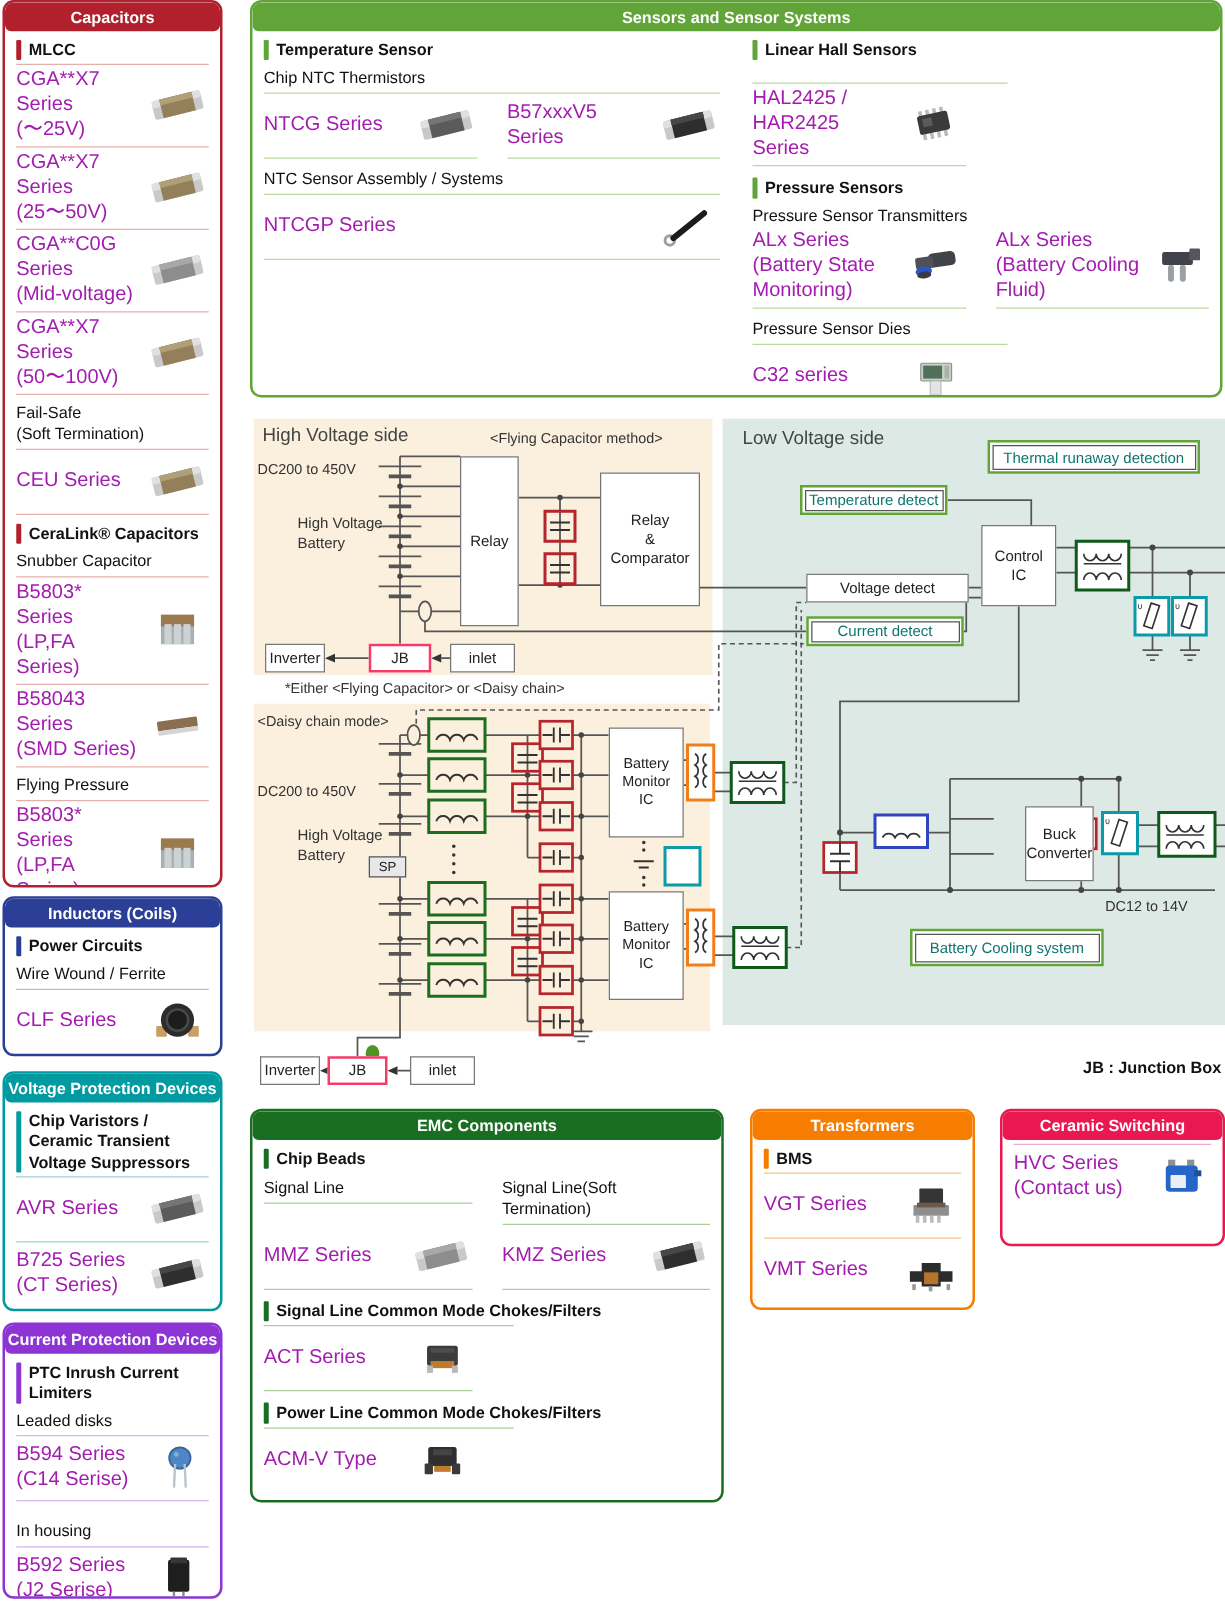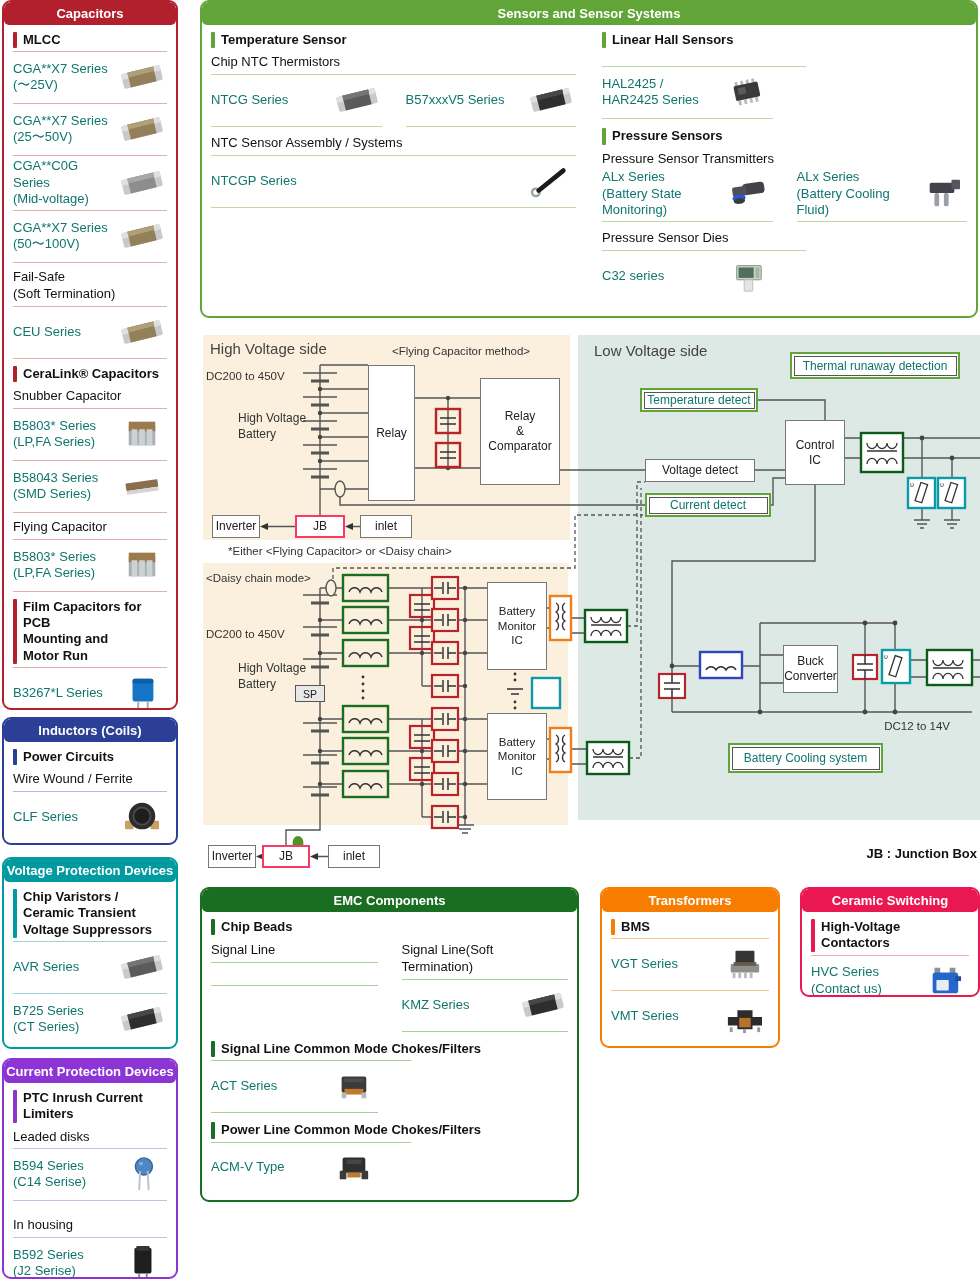--- a/index.html
+++ b/index.html
@@ -12,21 +12,21 @@
   .pcol{flex:1;min-width:0}
   .row-sec{display:flex;gap:6px;margin:7px 0 3px;font-weight:bold;font-size:13px;line-height:1.25;color:#111}
   .row-sec .bar{flex:0 0 4px;background:var(--c);border-radius:1px}
   .row-sec .sec-t{white-space:pre-line}
   .row-sub{font-size:13px;color:#111;margin:6px 0 2px;white-space:pre-line;line-height:1.3}
   .sepline{border-bottom:1px solid var(--sep);margin:3px 0 2px}
   .sepline.half{width:56%}
   .cellmain{display:flex;justify-content:space-between;align-items:center;min-height:46px;gap:4px}
   .row-item2{display:flex;gap:24px}
   .row-item2 .cell{flex:1;min-width:0;display:flex;flex-direction:column}
-  .link{color:#0f766e;font-size:13px;line-height:1.25;white-space:pre-line;cursor:pointer}
+  .link{color:#a21caf;font-size:16px;line-height:1.25;white-space:pre-line;cursor:pointer}
   .icon{flex:0 0 50px;height:38px;display:flex;align-items:center;justify-content:center}
   .gaprow{height:10px}
   
   .p-capacitors{left:2px;top:0;width:176px;height:710px;--c:#b2202e;--sep:#e4b0ab}
   .p-sensors{left:200px;top:0;width:778px;height:318px;--c:#61a437;--sep:#bcd9a0}
   .p-inductors{left:2px;top:717px;width:176px;height:128px;--c:#2b3f96;--sep:#b0b9e0}
   .p-vprotect{left:2px;top:857px;width:176px;height:192px;--c:#009aa0;--sep:#9fd2d4}
   .p-cprotect{left:2px;top:1058px;width:176px;height:221px;--c:#8c35d4;--sep:#d2b6ee}
   .p-emc{left:200px;top:887px;width:379px;height:315px;--c:#1a6e22;--sep:#a9cf9d}
   .p-transformers{left:600px;top:887px;width:180px;height:161px;--c:#f67d00;--sep:#f8c490}
@@ -160,21 +160,21 @@
           <span class="icon">
             <svg viewBox="0 0 50 38" width="48" height="36">
               <g transform="rotate(-8 25 19)">
                 <rect x="8" y="14" width="34" height="8" rx="1" fill="#8a6e50"></rect>
                 <rect x="8" y="22" width="34" height="4" rx="1" fill="#d4d4d4"></rect>
               </g>
             </svg>
           </span>
         </div>
         <div class="sepline"></div>
-        <div class="row-sub">Flying Capacitor</div>
+        <div class="row-sub">Flying Pressure</div>
         <div class="sepline"></div>
         <div class="cellmain">
           <span class="link">B5803* Series
 (LP,FA Series)</span>
           <span class="icon">
             <svg viewBox="0 0 50 38" width="48" height="36">
               <rect x="11" y="10" width="28" height="21" fill="#a8b0b4"></rect>
               <rect x="11" y="6" width="28" height="10" fill="#9b7b4e"></rect>
               <rect x="14" y="14" width="6" height="17" fill="#ccd1d4"></rect>
               <rect x="22" y="14" width="6" height="17" fill="#ccd1d4"></rect>
@@ -486,20 +486,33 @@
             <div class="row-sub" style="margin: 4px 0px 0px;">Signal Line</div>
             <div class="sepline"></div>
           </div>
           <div class="cell">
             <div class="row-sub" style="margin: 4px 0px 0px;">Signal Line(Soft Termination)</div>
             <div class="sepline"></div>
           </div>
         </div>
         <div class="row-item2">
           <div class="cell">
+            <div class="cellmain">
+              <span class="link">MMZ Series</span>
+              <span class="icon">
+                <svg viewBox="0 0 50 38" width="48" height="36">
+                  <g transform="rotate(-14 25 19)">
+                    <rect x="4" y="11" width="42" height="16" rx="2" fill="#c9c9c9"></rect>
+                    <rect x="4" y="11" width="42" height="6" rx="2" fill="#e0e0e0"></rect>
+                    <rect x="11" y="11" width="28" height="16" fill="#8d8d8d"></rect>
+                    <rect x="11" y="11" width="28" height="5" fill="#a8a8a8"></rect>
+                  </g>
+                </svg>
+              </span>
+            </div>
             <div class="sepline"></div>
           </div>
           <div class="cell">
             <div class="cellmain">
               <span class="link">KMZ Series</span>
               <span class="icon">
                 <svg viewBox="0 0 50 38" width="48" height="36">
                   <g transform="rotate(-14 25 19)">
                     <rect x="4" y="11" width="42" height="16" rx="2" fill="#c9c9c9"></rect>
                     <rect x="4" y="11" width="42" height="6" rx="2" fill="#e0e0e0"></rect>
@@ -598,24 +611,20 @@
           </span>
         </div>
       </div>
     </div>
 </div>
 
 <div class="panel p-ceramic">
   <div class="phead">Ceramic Switching</div>
   <div class="pbody">
       <div class="pcol">
-        <div class="row-sec">
-          <span class="bar"></span>
-          <span class="sec-t">High-Voltage Contactors</span>
-        </div>
         <div class="sepline"></div>
         <div class="cellmain">
           <span class="link">HVC Series
 (Contact us)</span>
           <span class="icon">
             <svg viewBox="0 0 50 38" width="48" height="36">
               <rect x="15" y="5" width="6" height="7" fill="#8a9096"></rect>
               <rect x="31" y="5" width="6" height="7" fill="#8a9096"></rect>
               <rect x="13" y="10" width="27" height="22" rx="3" fill="#2566c8"></rect>
               <rect x="17" y="18" width="13" height="11" rx="1" fill="#e8eef4"></rect>
@@ -880,27 +889,27 @@
 Monitor
 IC</div>
 
   <div class="dlabel dtitle" style="left:394px;top:8px">Low Voltage side</div>
   <div class="dbox" style="left:590px;top:19px;width:170px;height:27px">
       <span>Thermal runaway detection</span>
     </div>
   <div class="dbox" style="left:440px;top:55px;width:118px;height:24px">
       <span>Temperature detect</span>
     </div>
-  <div class="nbox" style="left:445px;top:126px;width:110px;height:23px">Voltage detect</div>
+  <div class="nbox" style="left:445px;top:126px;width:130px;height:23px">Voltage detect</div>
   <div class="dbox" style="left:445px;top:160px;width:126px;height:24px">
       <span>Current detect</span>
     </div>
   <div class="nbox" style="left:585px;top:87px;width:60px;height:65px">Control
 IC</div>
-  <div class="nbox" style="left:583px;top:312px;width:55px;height:48px">Buck
+  <div class="nbox" style="left:620px;top:312px;width:55px;height:60px">Buck
 Converter</div>
   <div class="dlabel" style="left:600px;top:386px;width:150px;text-align:right">DC12 to 14V</div>
   <div class="dbox" style="left:528px;top:410px;width:155px;height:30px">
       <span>Battery Cooling system</span>
     </div>
 
   <div class="nbox" style="left:8px;top:512px;width:48px;height:23px">Inverter</div>
   <div class="nbox pinkb" style="left:62px;top:512px;width:48px;height:23px">JB</div>
   <div class="nbox" style="left:128px;top:512px;width:52px;height:23px">inlet</div>
   <div class="jblegend" style="left:545px;top:513px;width:232px">JB : Junction Box</div>

